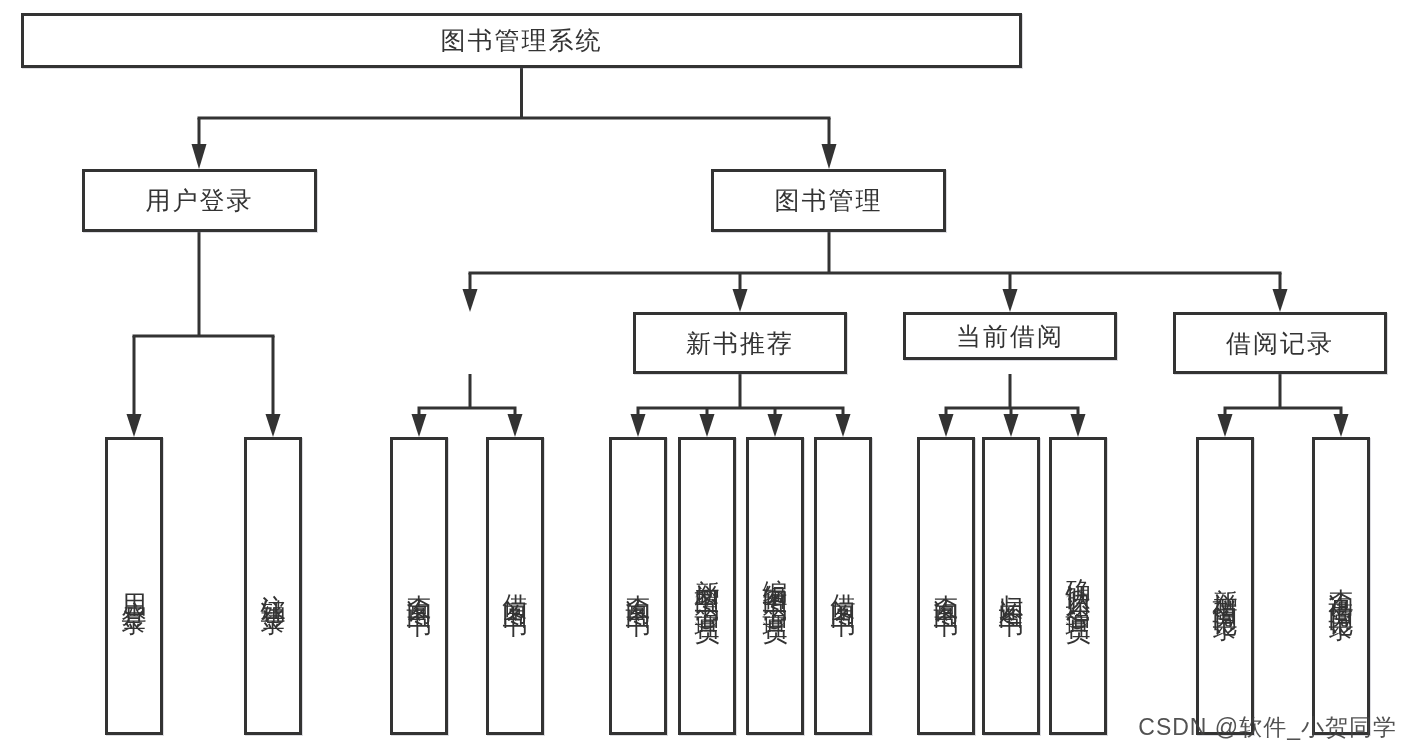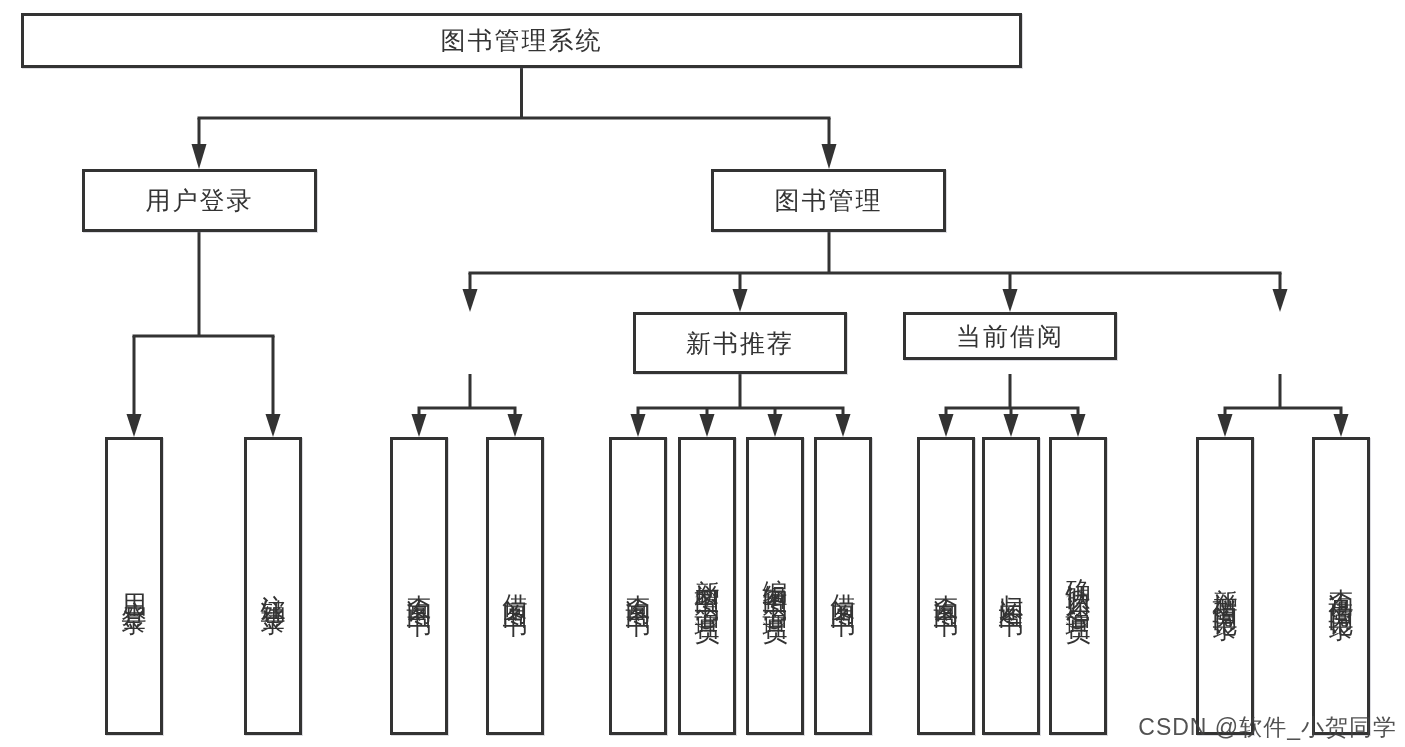--- a/index.html
+++ b/index.html
@@ -120,20 +120,23 @@
   <div class="box" style="left:711px;top:169px;width:235px;height:63px">
     <span class="hlabel">图书管理</span>
   </div>
 
   <div class="box" style="left:633px;top:312px;width:214px;height:62px">
     <span class="hlabel">新书推荐</span>
   </div>
   <div class="box" style="left:903px;top:312px;width:214px;height:48px">
     <span class="hlabel">当前借阅</span>
   </div>
+  <div class="box" style="left:1173px;top:312px;width:214px;height:62px">
+    <span class="hlabel">借阅记录</span>
+  </div>
 
   <div class="box" style="left:105px;top:437px;width:58px;height:298px">
     <span class="vlabel">用户登录</span>
   </div>
   <div class="box" style="left:244px;top:437px;width:58px;height:298px">
     <span class="vlabel">注销登录</span>
   </div>
 
   <div class="box" style="left:390px;top:437px;width:58px;height:298px">
     <span class="vlabel">查询图书</span>

